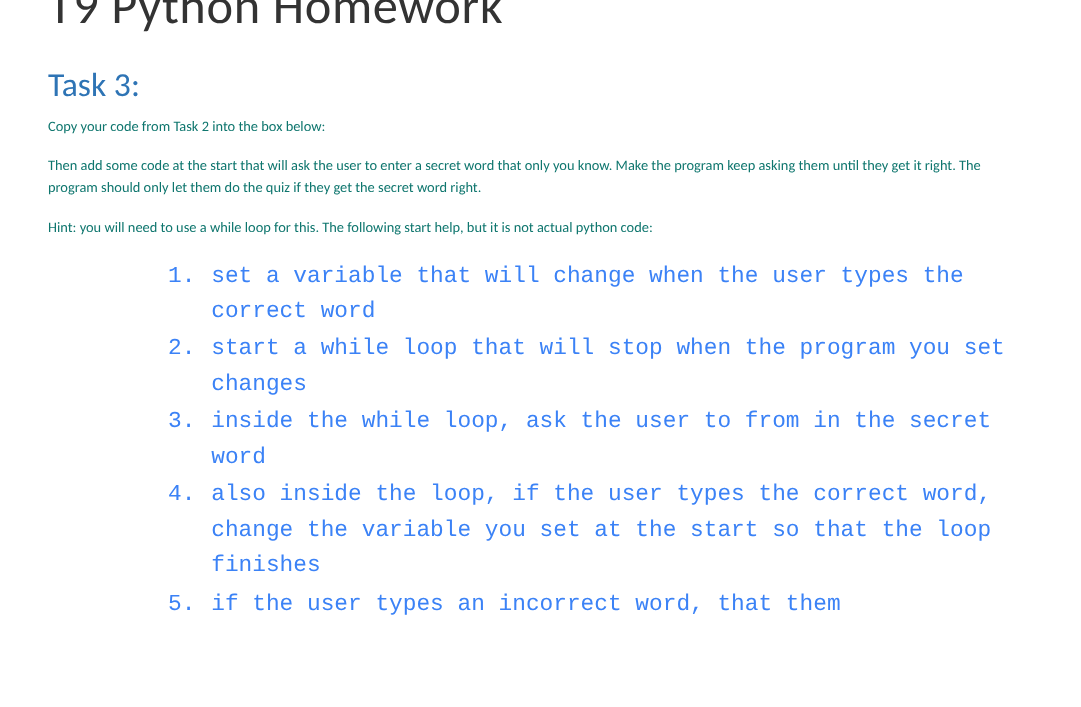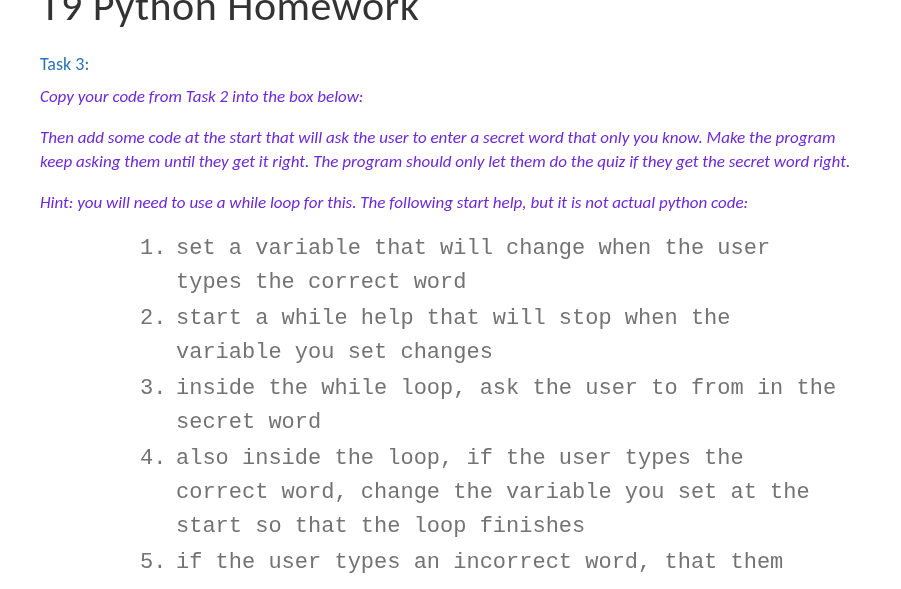--- a/index.html
+++ b/index.html
@@ -17,39 +17,38 @@
     }
     .doc-title {
       font-size: 42px;
       font-weight: 400;
       color: #333333;
       margin-top: -20px;
       margin-bottom: 22px;
       letter-spacing: 0.5px;
     }
     .task-heading {
-      font-size: 18px;
+      font-size: 28px;
       color: #2E74B5;
       font-weight: 400;
       margin-bottom: 10px;
     }
     .body-text {
-      font-size: 17px;
-      color: #6d28d9;
+      font-size: 12px;
+      color: #0f766e;
       line-height: 1.45;
       margin-bottom: 16px;
-      font-style: italic;
     }
     .steps-list {
       list-style: none;
       margin-left: 100px;
       margin-right: 20px;
       font-family: 'Courier New', Courier, monospace;
-      font-size: 22px;
-      color: #737373;
+      font-size: 19px;
+      color: #3b82f6;
       line-height: 1.55;
       counter-reset: step;
     }
     .steps-list li {
       position: relative;
       padding-left: 36px;
       margin-bottom: 2px;
       counter-increment: step;
     }
     .steps-list li::before {
@@ -67,17 +66,17 @@
 <div class="task-heading">Task 3:</div>
 
 <p class="body-text">Copy your code from Task 2 into the box below:</p>
 
 <p class="body-text">Then add some code at the start that will ask the user to enter a secret word that only you know. Make the program keep asking them until they get it right. The program should only let them do the quiz if they get the secret word right.</p>
 
 <p class="body-text">Hint: you will need to use a while loop for this. The following start help, but it is not actual python code:</p>
 
 <ol class="steps-list">
   <li>set a variable that will change when the user types the correct word</li>
-  <li>start a while help that will stop when the variable you set changes</li>
+  <li>start a while loop that will stop when the program you set changes</li>
   <li>inside the while loop, ask the user to from in the secret word</li>
   <li>also inside the loop, if the user types the correct word, change the variable you set at the start so that the loop finishes</li>
   <li>if the user types an incorrect word, that them</li>
 </ol>
 
 </body></html>

